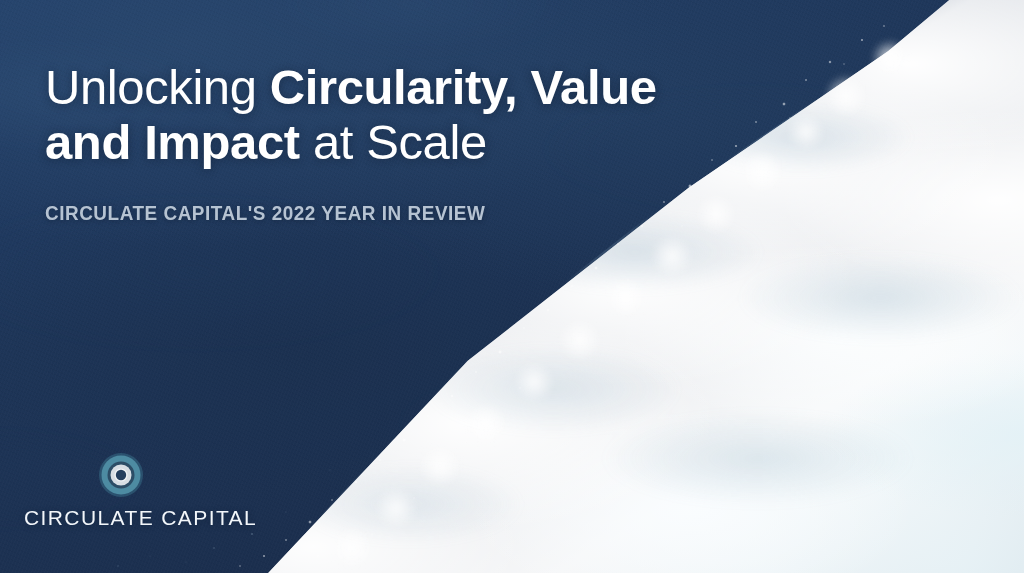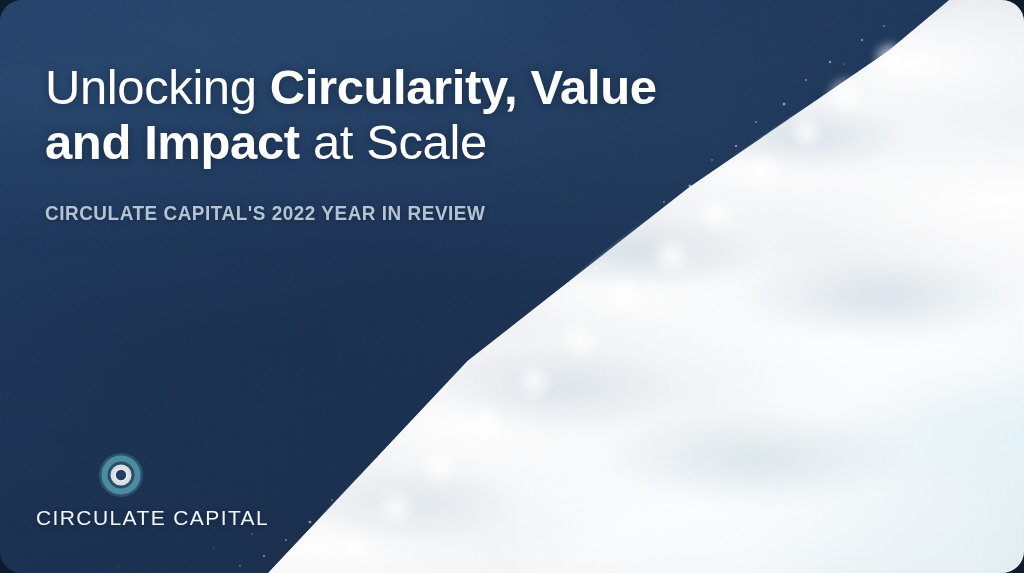--- a/index.html
+++ b/index.html
@@ -8,21 +8,20 @@
     padding: 0;
     background: #0d1b2c;
   }
   .slide {
     position: relative;
     width: 1024px;
     height: 573px;
     overflow: hidden;
     font-family: "Liberation Sans", sans-serif;
     background-color: #1d3354;
-    border-radius: 22px;
     -webkit-font-smoothing: antialiased;
   }
 
   
   .ocean-base {
     position: absolute;
     inset: 0;
     background:
       radial-gradient(ellipse 70% 50% at 18% 8%,  rgba(47,78,115,0.55) 0%, rgba(47,78,115,0) 70%),
       radial-gradient(ellipse 60% 45% at 62% 18%, rgba(40,70,106,0.45) 0%, rgba(40,70,106,0) 72%),
@@ -236,21 +235,20 @@
     height: 46px;
   }
   .logo-wordmark {
     display: block;
     font-size: 21px;
     font-weight: 400;
     letter-spacing: 1.4px;
     color: #f2f6fa;
     white-space: nowrap;
     text-shadow: 0 1px 6px rgba(10,22,40,0.40);
-    margin-left: 12px;
   }
 </style>
 </head>
 <body>
 
 <div class="slide">
 
   <div class="ocean-base"></div>
   <div class="ocean-mottle"></div>
   <div class="ocean-grain"></div>

